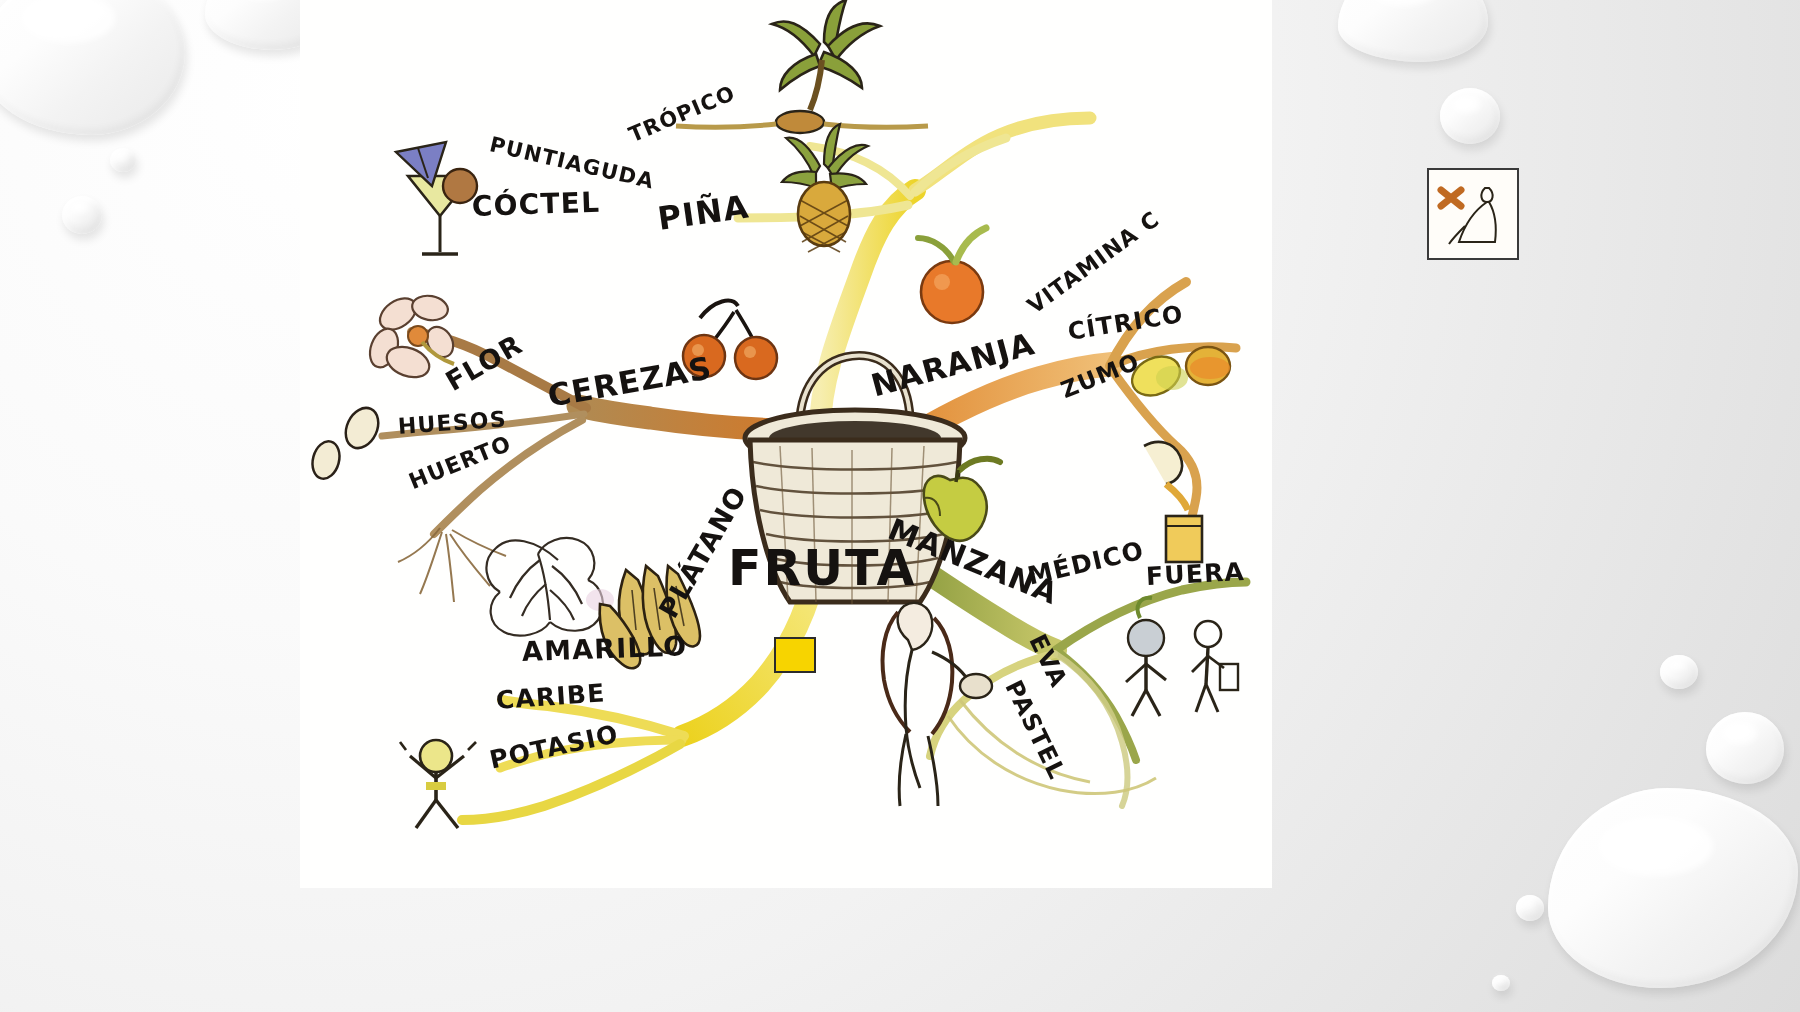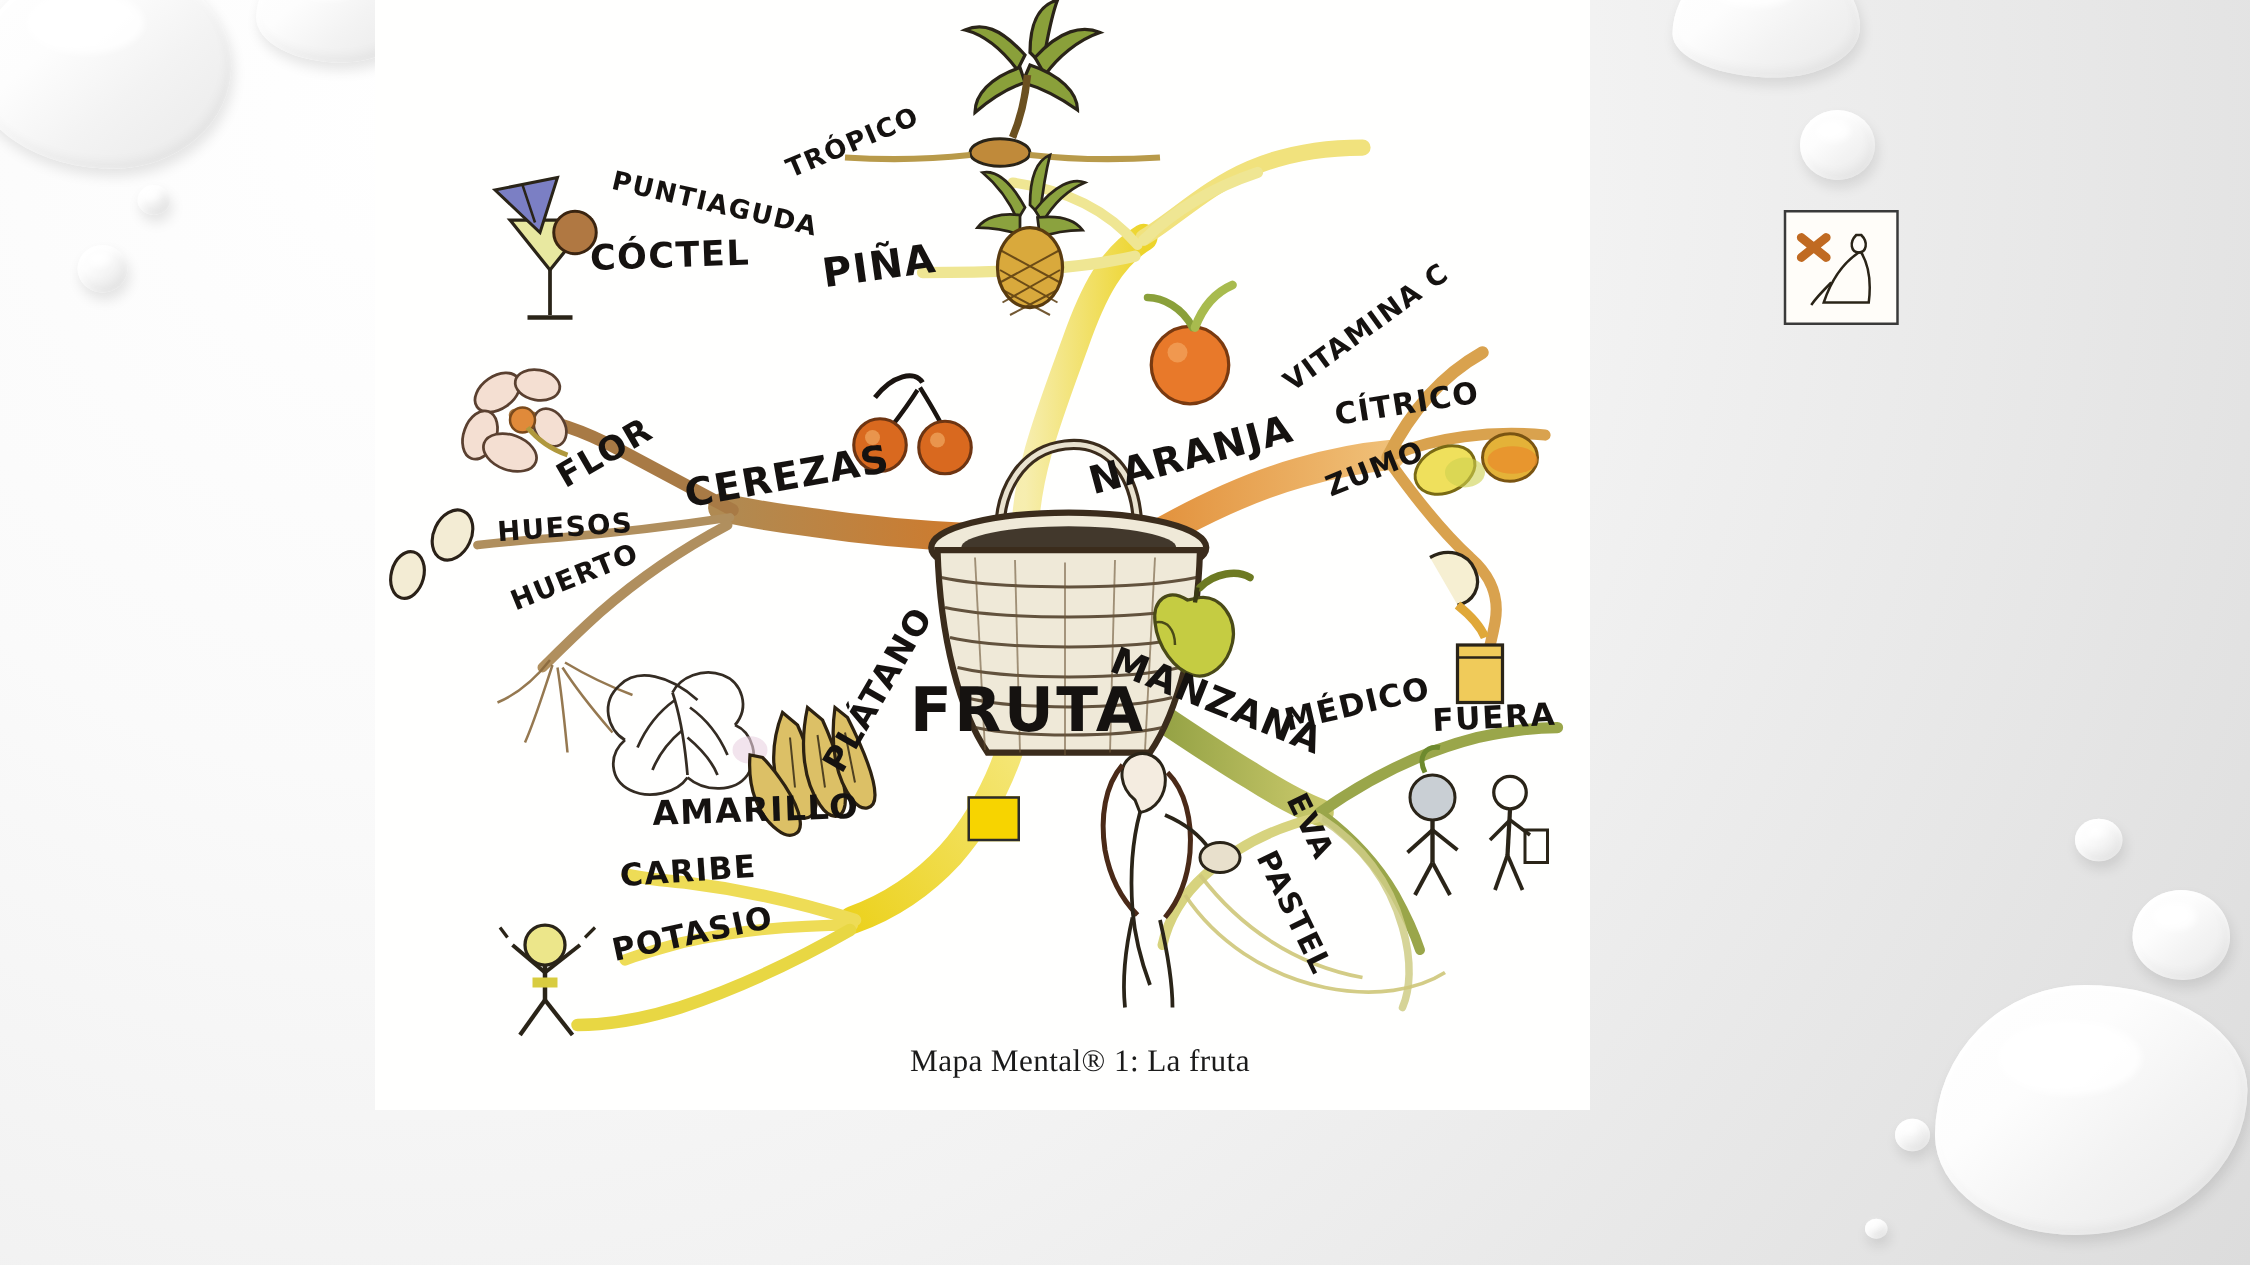--- a/index.html
+++ b/index.html
@@ -384,16 +384,15 @@
       <div class="label" style="left:846px;top:562px;font-size:25px;transform:rotate(-3deg);">FUERA</div>
       <div class="label" style="left:736px;top:622px;font-size:24px;transform:rotate(64deg);">EVA</div>
       <div class="label" style="left:712px;top:668px;font-size:24px;transform:rotate(64deg);">PASTEL</div>
 
       <div class="label" style="left:366px;top:600px;font-size:27px;transform:rotate(-60deg);">PLÁTANO</div>
       <div class="label" style="left:222px;top:636px;font-size:27px;transform:rotate(-2deg);">AMARILLO</div>
       <div class="label" style="left:196px;top:686px;font-size:25px;transform:rotate(-4deg);">CARIBE</div>
       <div class="label" style="left:190px;top:746px;font-size:25px;transform:rotate(-12deg);">POTASIO</div>
     </div>
 
-    <div class="caption">Mapa Mental® 1: La fruta</div>
 
   </div>
 </div>
 
 </body></html>

